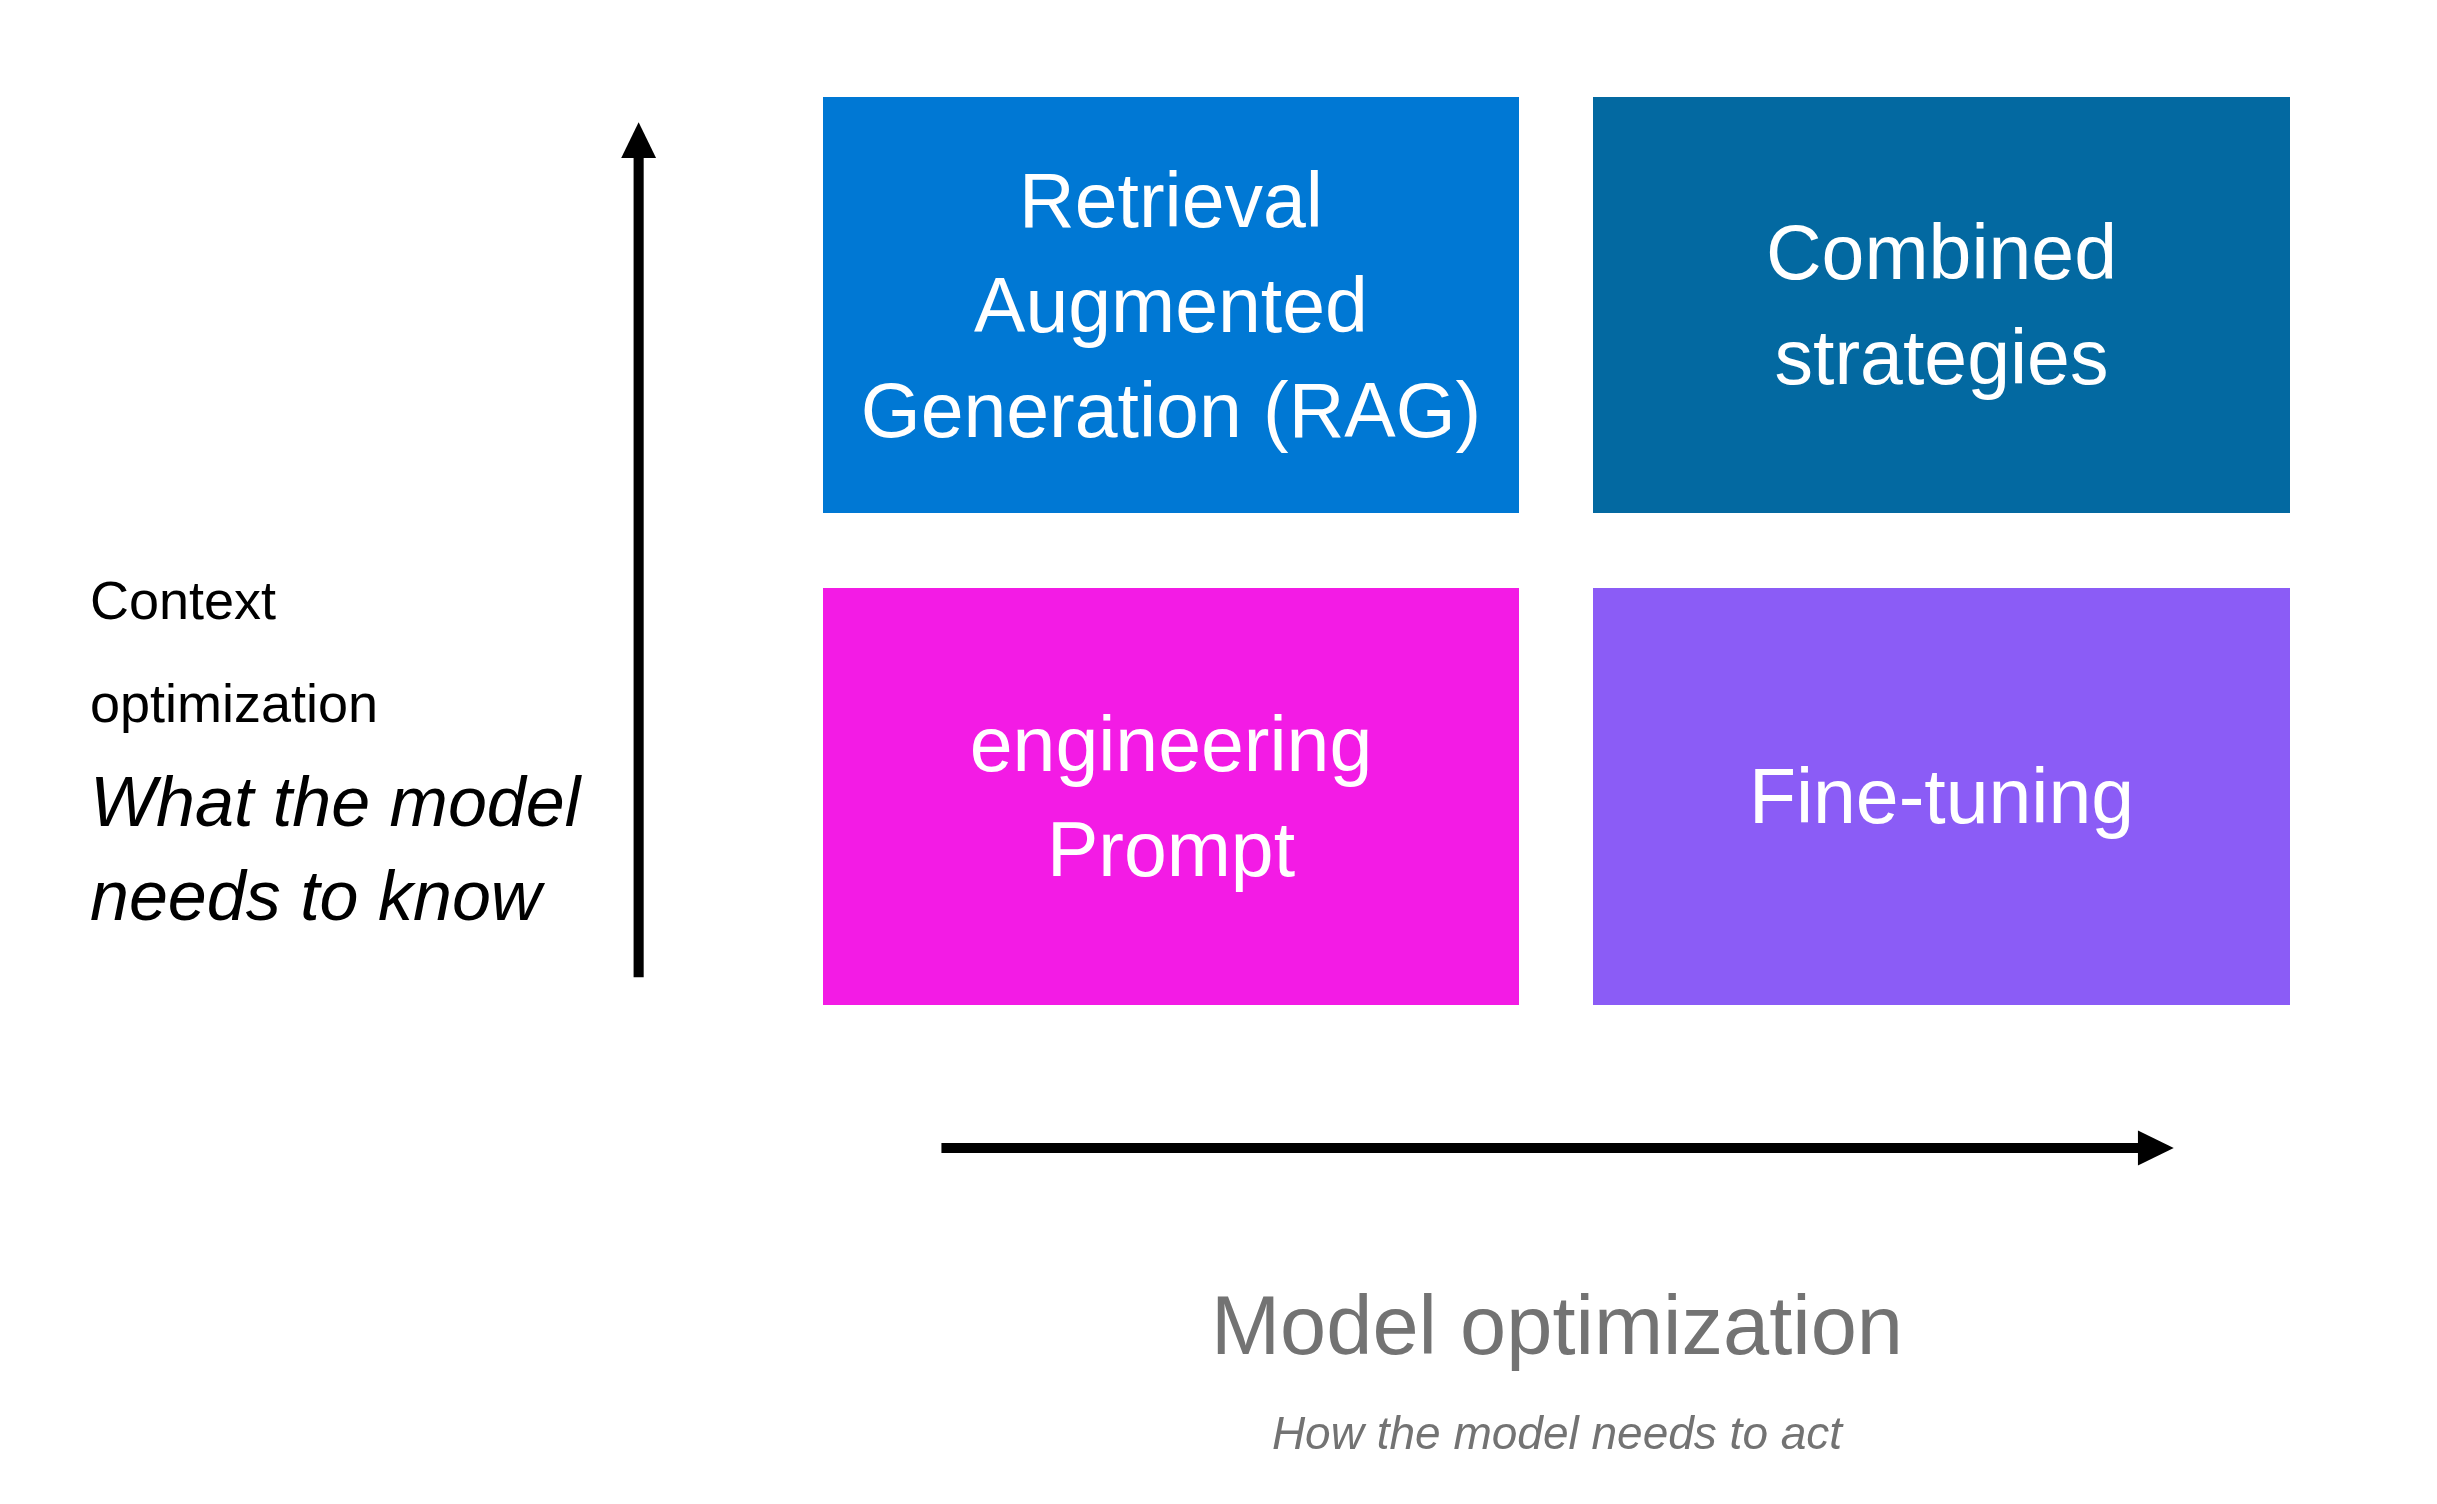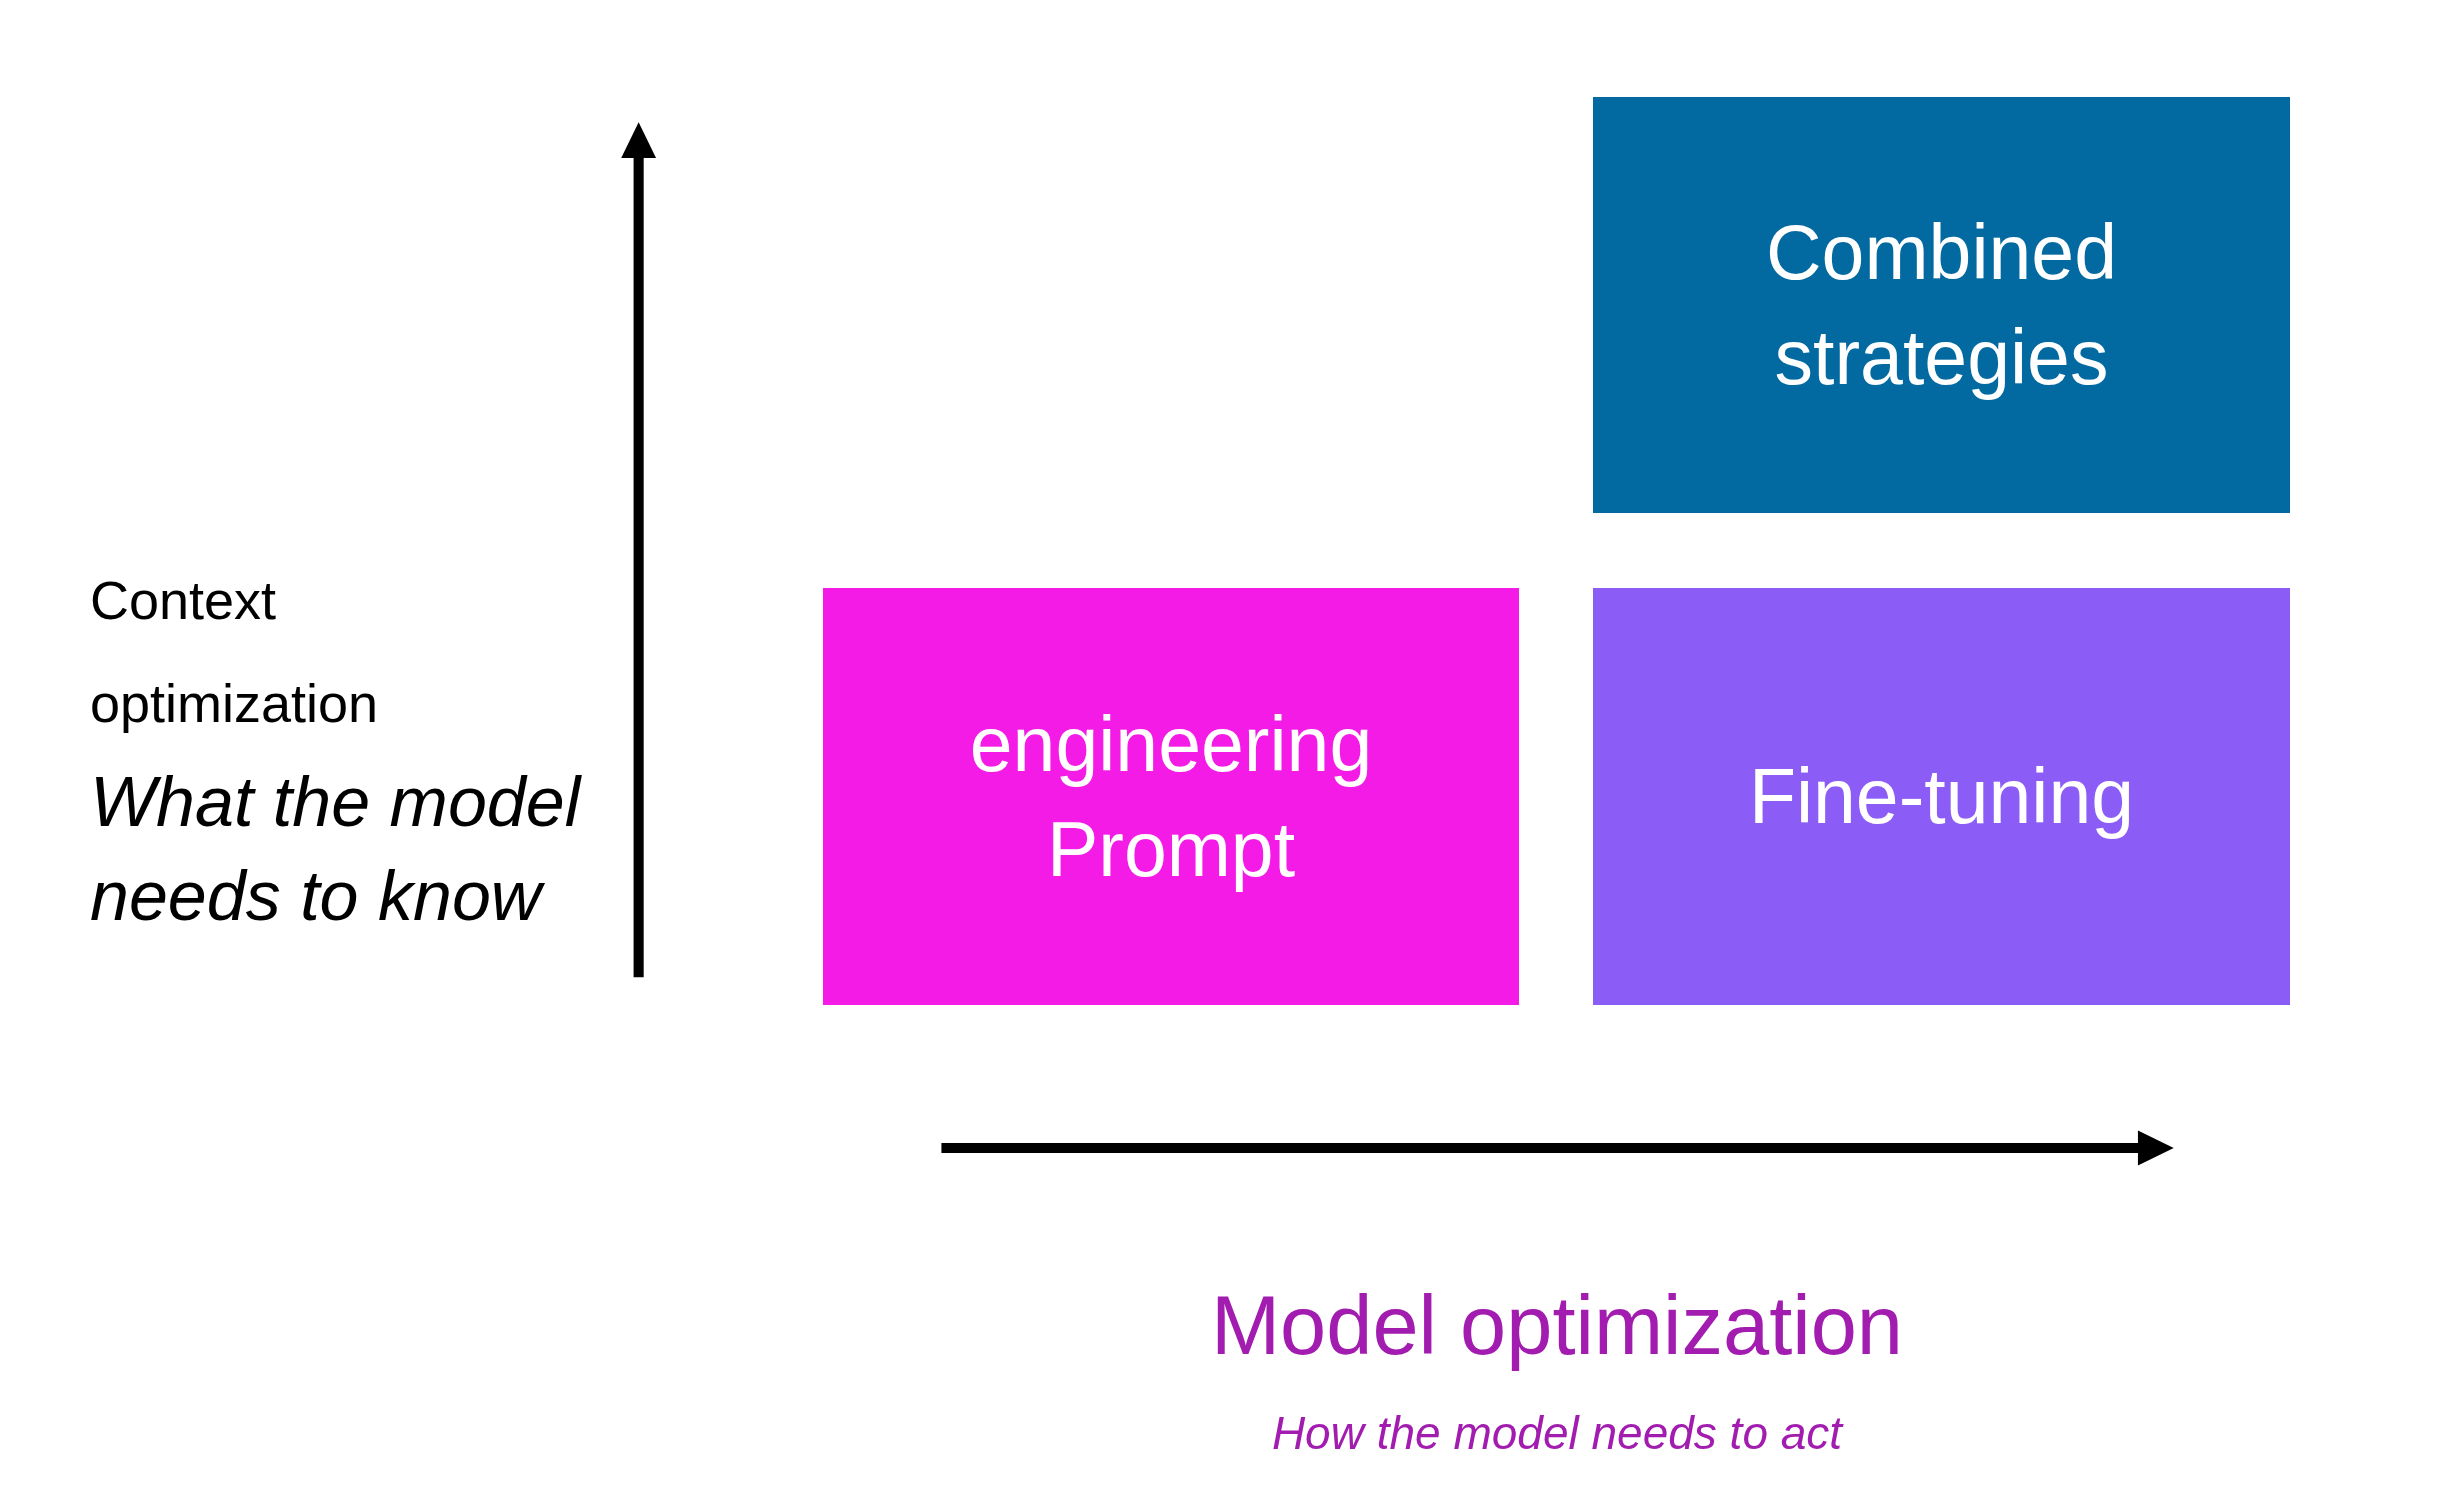--- a/index.html
+++ b/index.html
@@ -59,21 +59,21 @@
     font-size: 70px;
     line-height: 94px;
     font-style: italic;
     font-weight: 400;
   }
   .x-axis-label {
     position: absolute;
     left: 823px;
     top: 1273px;
     width: 1468px;
-    color: #a21caf;
+    color: #737373;
     text-align: center;
   }
   .x-title-line {
     font-size: 83px;
     line-height: 106px;
     font-weight: 400;
   }
   .x-subtitle-line {
     font-size: 46px;
     line-height: 97px;
@@ -98,20 +98,25 @@
     </g>
   </svg>
 
   <div class="y-axis-label">
     <div class="axis-title-line">Context</div>
     <div class="axis-title-line">optimization</div>
     <div class="axis-subtitle-line">What the model</div>
     <div class="axis-subtitle-line">needs to know</div>
   </div>
 
+  <div class="quadrant q-tl" style="background-color: rgb(0, 120, 212);">
+    <div class="q-line">Retrieval</div>
+    <div class="q-line">Augmented</div>
+    <div class="q-line">Generation (RAG)</div>
+  </div>
 
   <div class="quadrant q-tr" style="background-color: #0369a1;">
     <div class="q-line">Combined</div>
     <div class="q-line">strategies</div>
   </div>
 
   <div class="quadrant q-bl" style="background-color: rgb(243, 27, 229);">
     <div class="q-line">engineering</div>
     <div class="q-line">Prompt</div>
   </div>

